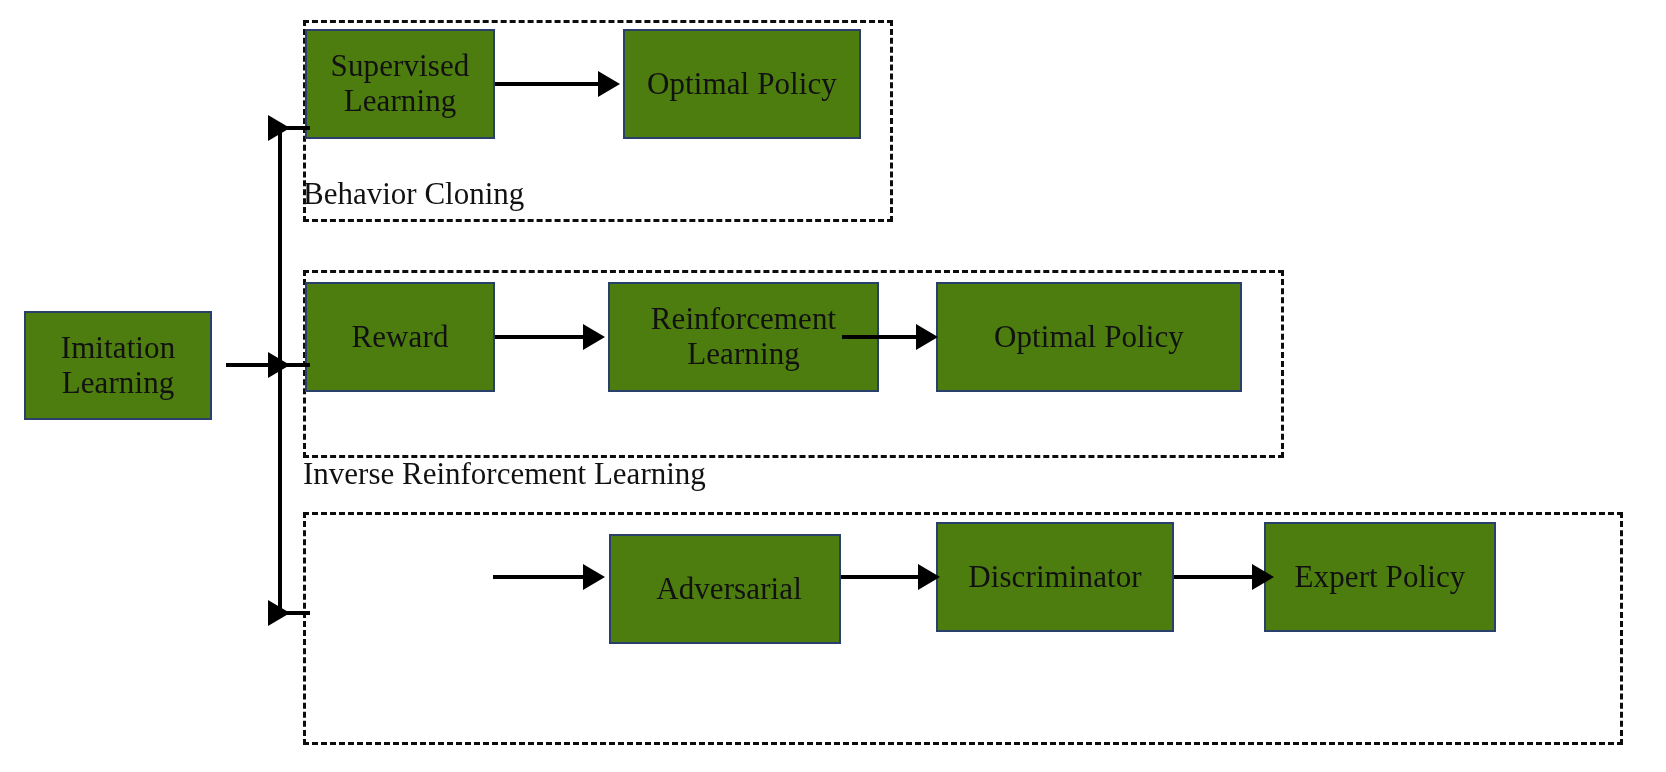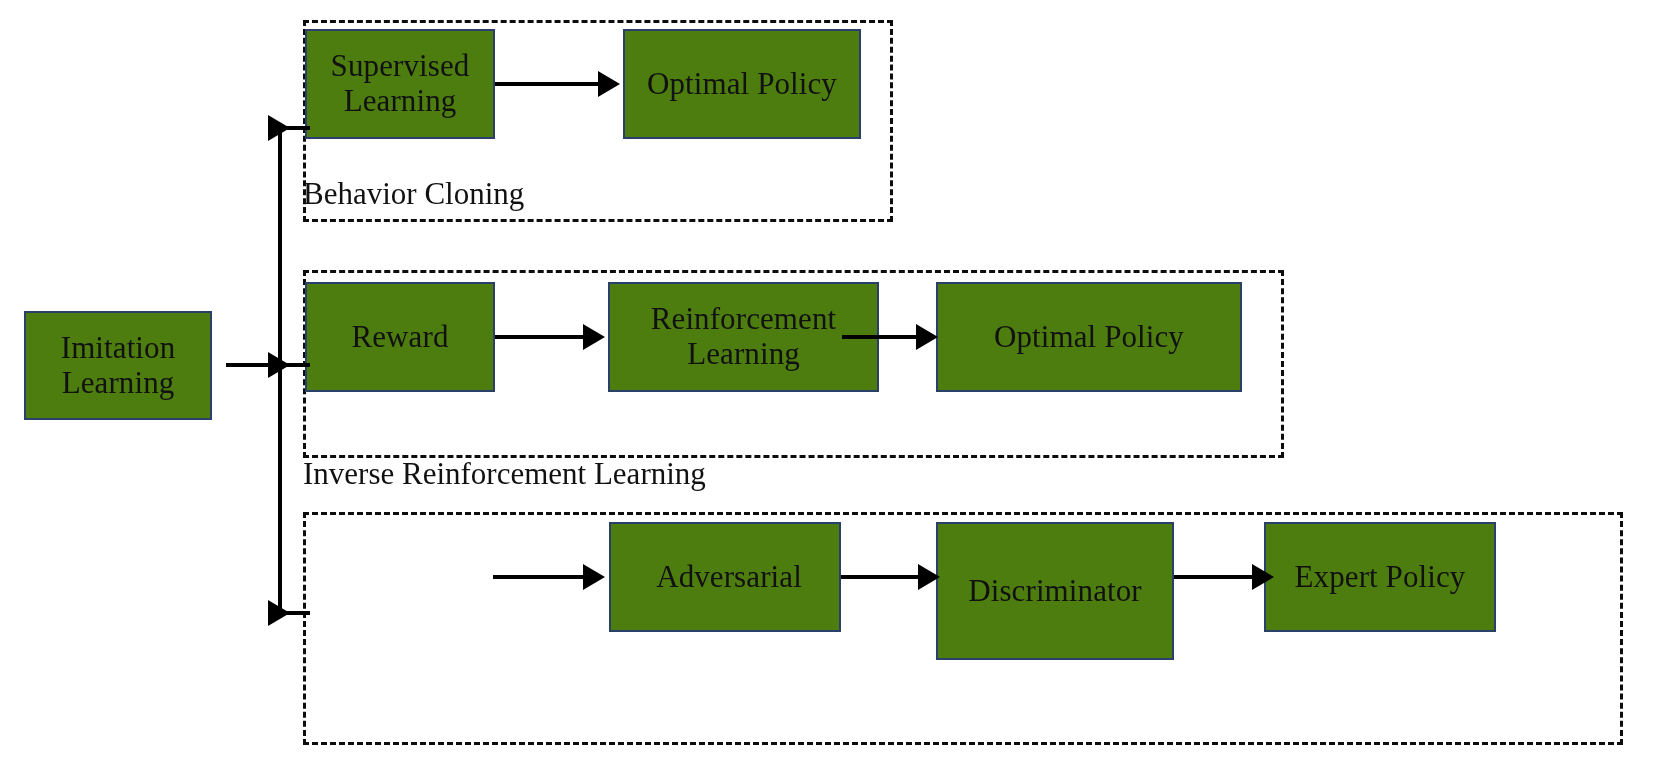--- a/index.html
+++ b/index.html
@@ -140,30 +140,30 @@
   </div>
 
   <div class="group-label" style="left:303px; top:418px; width:981px;margin-top:40px;">Inverse Reinforcement Learning</div>
 
   <div class="group" style="left:303px; top:512px; width:1320px; height:233px;"></div>
 
 
   <div class="hline" style="left:493px; top:575px; width:92px;"></div>
   <div class="arrowhead" style="left:583px; top:564px;"></div>
 
-  <div class="node" style="left:609px; top:522px; width:232px; height:110px;padding-left:8px;">
+  <div class="node" style="left:609px; top:534px; width:232px; height:110px;padding-left:8px;">
     <span>
       <span>Adversarial</span>
     </span>
   </div>
 
   <div class="hline" style="left:841px; top:575px; width:80px;"></div>
   <div class="arrowhead" style="left:918px; top:564px;"></div>
 
-  <div class="node" style="left:936px; top:522px; width:238px; height:138px;">
+  <div class="node" style="left:936px; top:522px; width:238px; height:110px;">
     <span>
       <span>Discriminator</span>
     </span>
   </div>
 
   <div class="hline" style="left:1174px; top:575px; width:82px;"></div>
   <div class="arrowhead" style="left:1252px; top:564px;"></div>
 
   <div class="node" style="left:1264px; top:522px; width:232px; height:110px;">
     <span>

